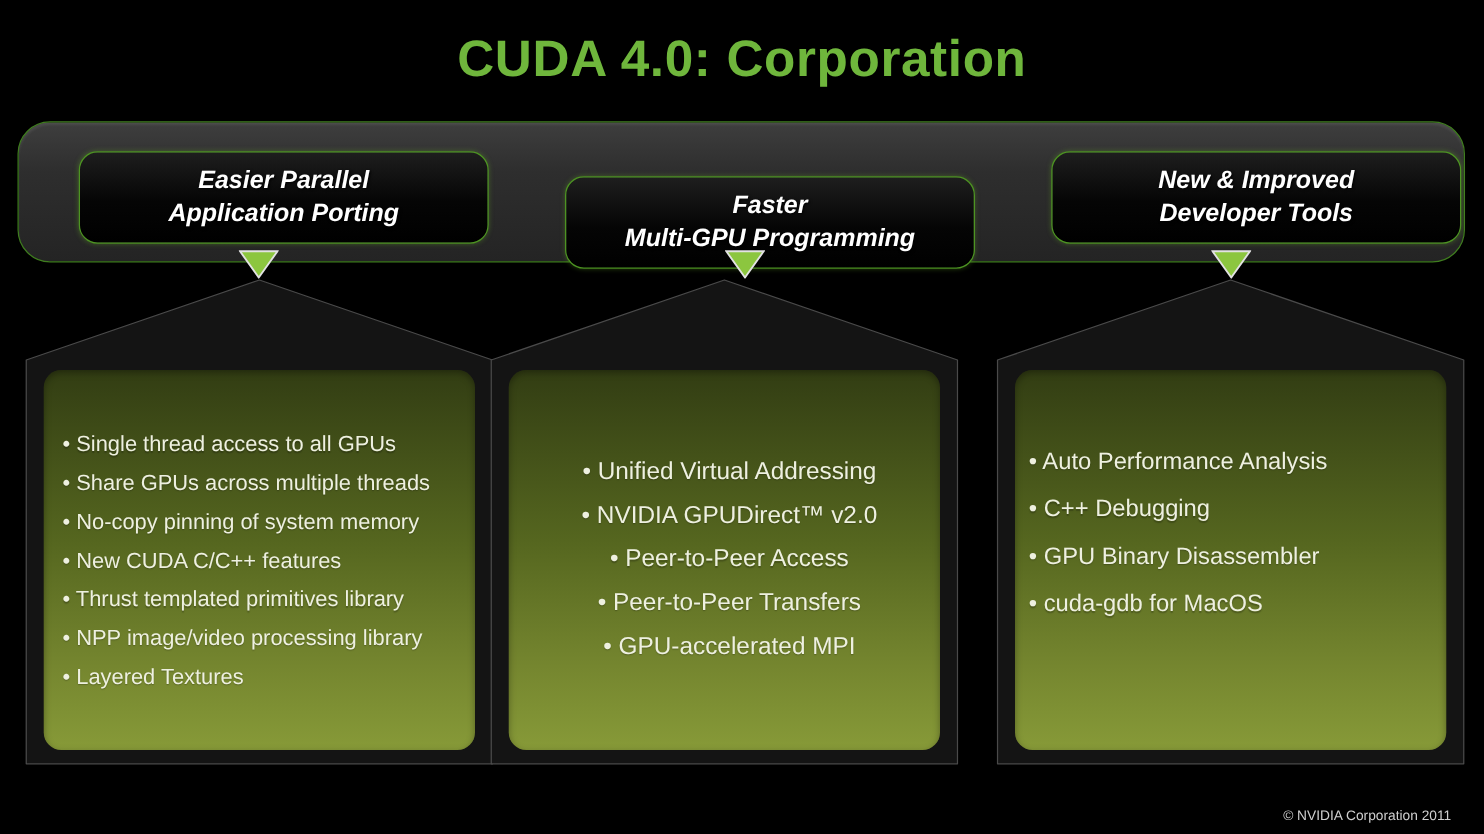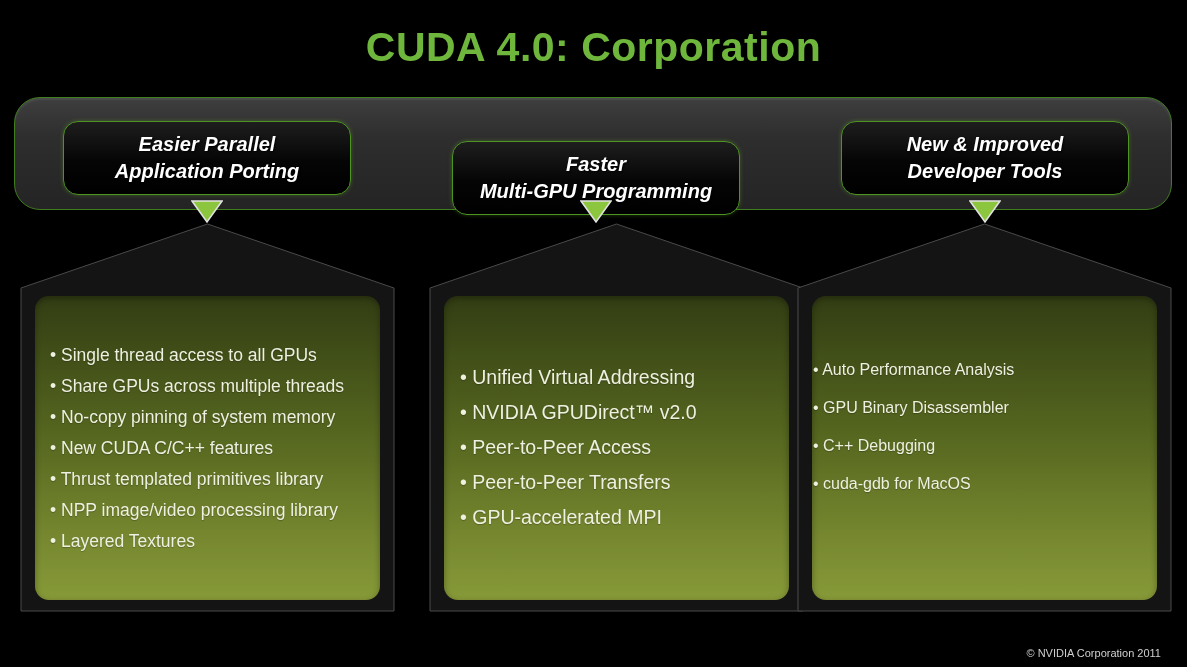--- a/index.html
+++ b/index.html
@@ -26,21 +26,21 @@
     box-sizing: border-box;
     border-radius: 26px;
     background: linear-gradient(180deg, #3e3e3e 0%, #2e2e2e 35%, #242424 100%);
     border: 1px solid var(--border-green, #3F7D1F);
     box-shadow: inset 0 2px 2px rgba(255,255,255,0.08);
   }
 
   
   .hbox {
     position: absolute; top: 121px;
-    width: 288px; height: 74px;
+    width: 328px; height: 74px;
     box-sizing: border-box;
     border-radius: 15px;
     background: linear-gradient(180deg, #1e1e1e 0%, #050505 55%, #000 100%);
     border: 1.5px solid var(--box-border-green, #4D9422);
     box-shadow: 0 0 4px rgba(110,180,40,0.35);
     display: flex; align-items: center; justify-content: center;
   }
   .hbox-label {
     color: #fff; font-size: 20px; font-weight: 700; font-style: italic;
     text-align: center; line-height: 27px; white-space: pre-line;
@@ -52,41 +52,41 @@
 
   
   .arrow { position: absolute; top: 200px; width: 32px; height: 23px; }
   .arrow1 { left: 191px; }
   .arrow2 { left: 580px; }
   .arrow3 { left: 969px; }
 
   
   .col { position: absolute; top: 223px; width: 375px; height: 389px; }
   .col1 { left: 20px; }
-  .col2 { left: 429px; }
+  .col2 { left: 392px; text-align: center; }
   .col3 { left: 797px; }
   .funnel { position: absolute; left: 0; top: 0; width: 375px; height: 389px; }
 
   .greenbox {
     position: absolute; left: 15px; right: 15px; top: 73px; bottom: 12px;
     border-radius: 14px;
     background: linear-gradient(180deg,
       var(--panel-green-top, #323D13) 0%,
       #55661f 45%,
       #75862f 78%,
       var(--panel-green-bottom, #879A38) 100%);
     box-shadow: inset 0 2px 6px rgba(0,0,0,0.35);
   }
 
   ul.bullets { list-style: none; margin: 0; padding: 0; color: var(--bullet-text, #EEF0E0); }
   .col1 ul.bullets { padding: 44px 8px 0 15px; font-size: 17.5px; }
   .col1 ul.bullets li { line-height: 31px; }
   .col2 ul.bullets { padding: 64px 8px 0 16px; font-size: 19.5px; }
   .col2 ul.bullets li { line-height: 35px; }
-  .col3 ul.bullets { padding: 55px 8px 0 1px; font-size: 16px; }
+  .col3 ul.bullets { padding: 55px 8px 0 11px; font-size: 19px; }
   .col3 ul.bullets li { line-height: 38px; }
   ul.bullets li { white-space: nowrap; text-shadow: 0 1px 1px rgba(0,0,0,0.25); }
   ul.bullets li.indent { }
 
   
   .footer {
     position: absolute; right: 26px; bottom: 8px;
     font-size: 11px; color: #cfcfcf;
   }
 </style>
@@ -154,22 +154,22 @@
     </div>
   </div>
 
   <div class="col col3">
     <svg class="funnel" viewBox="0 0 375 389">
       <path d="M187.5 1 L374 65 L374 388 L1 388 L1 65 Z" fill="#141414" stroke="#4A4A4A" stroke-width="1" stroke-linejoin="round"></path>
     </svg>
     <div class="greenbox">
       <ul class="bullets">
           <li class="">• Auto Performance Analysis</li>
+          <li class="">• C++ Debugging</li>
           <li class="">• GPU Binary Disassembler</li>
-          <li class="">• C++ Debugging</li>
           <li class="">• cuda-gdb for MacOS</li>
         </ul>
     </div>
   </div>
 
   <div class="footer">© NVIDIA Corporation 2011</div>
 
 </div>
 
 </body></html>

